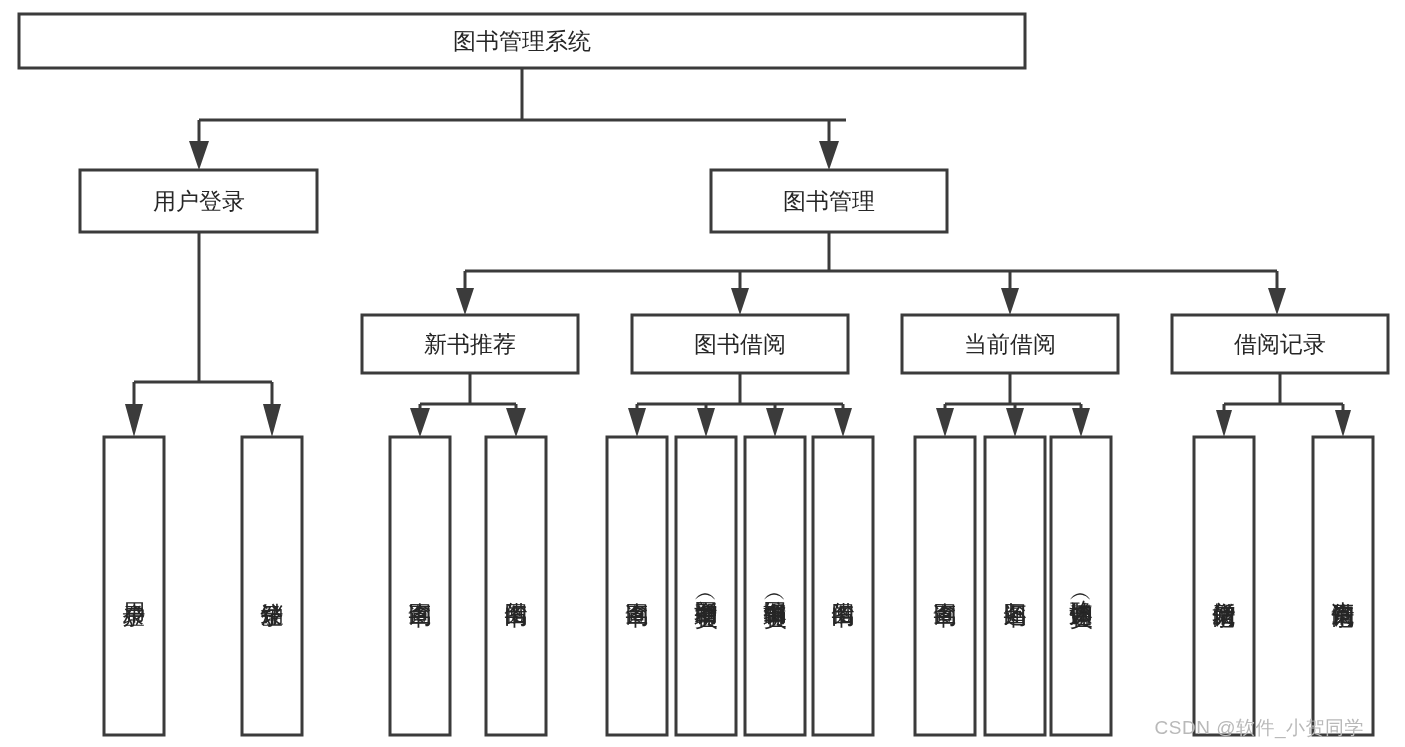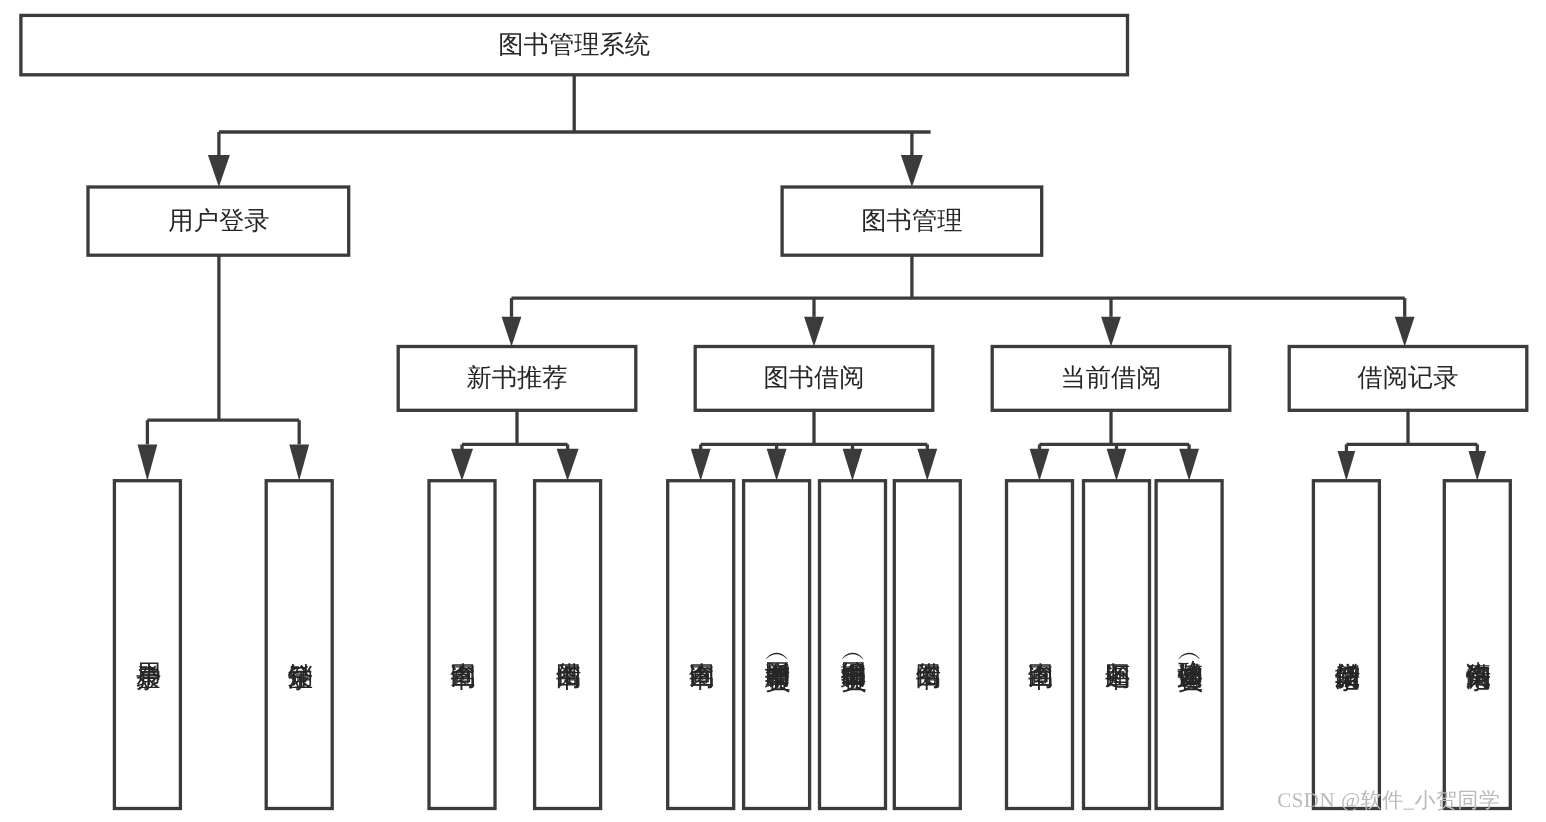--- a/index.html
+++ b/index.html
@@ -60,21 +60,21 @@
     justify-content: center;
     text-align: center;
     letter-spacing: 1px;
     white-space: nowrap;
     pointer-events: none;
   }
   .watermark {
     position: absolute;
     right: 14px;
     bottom: 6px;
-    font-family: Liberation Serif, serif;
+    font-family: Liberation Sans, sans-serif;
     font-size: 19px;
     color: #b9b9b9;
     letter-spacing: 0.5px;
     white-space: nowrap;
   }
 </style>
 </head>
 <body>
 
 <div id="diagram-root">

